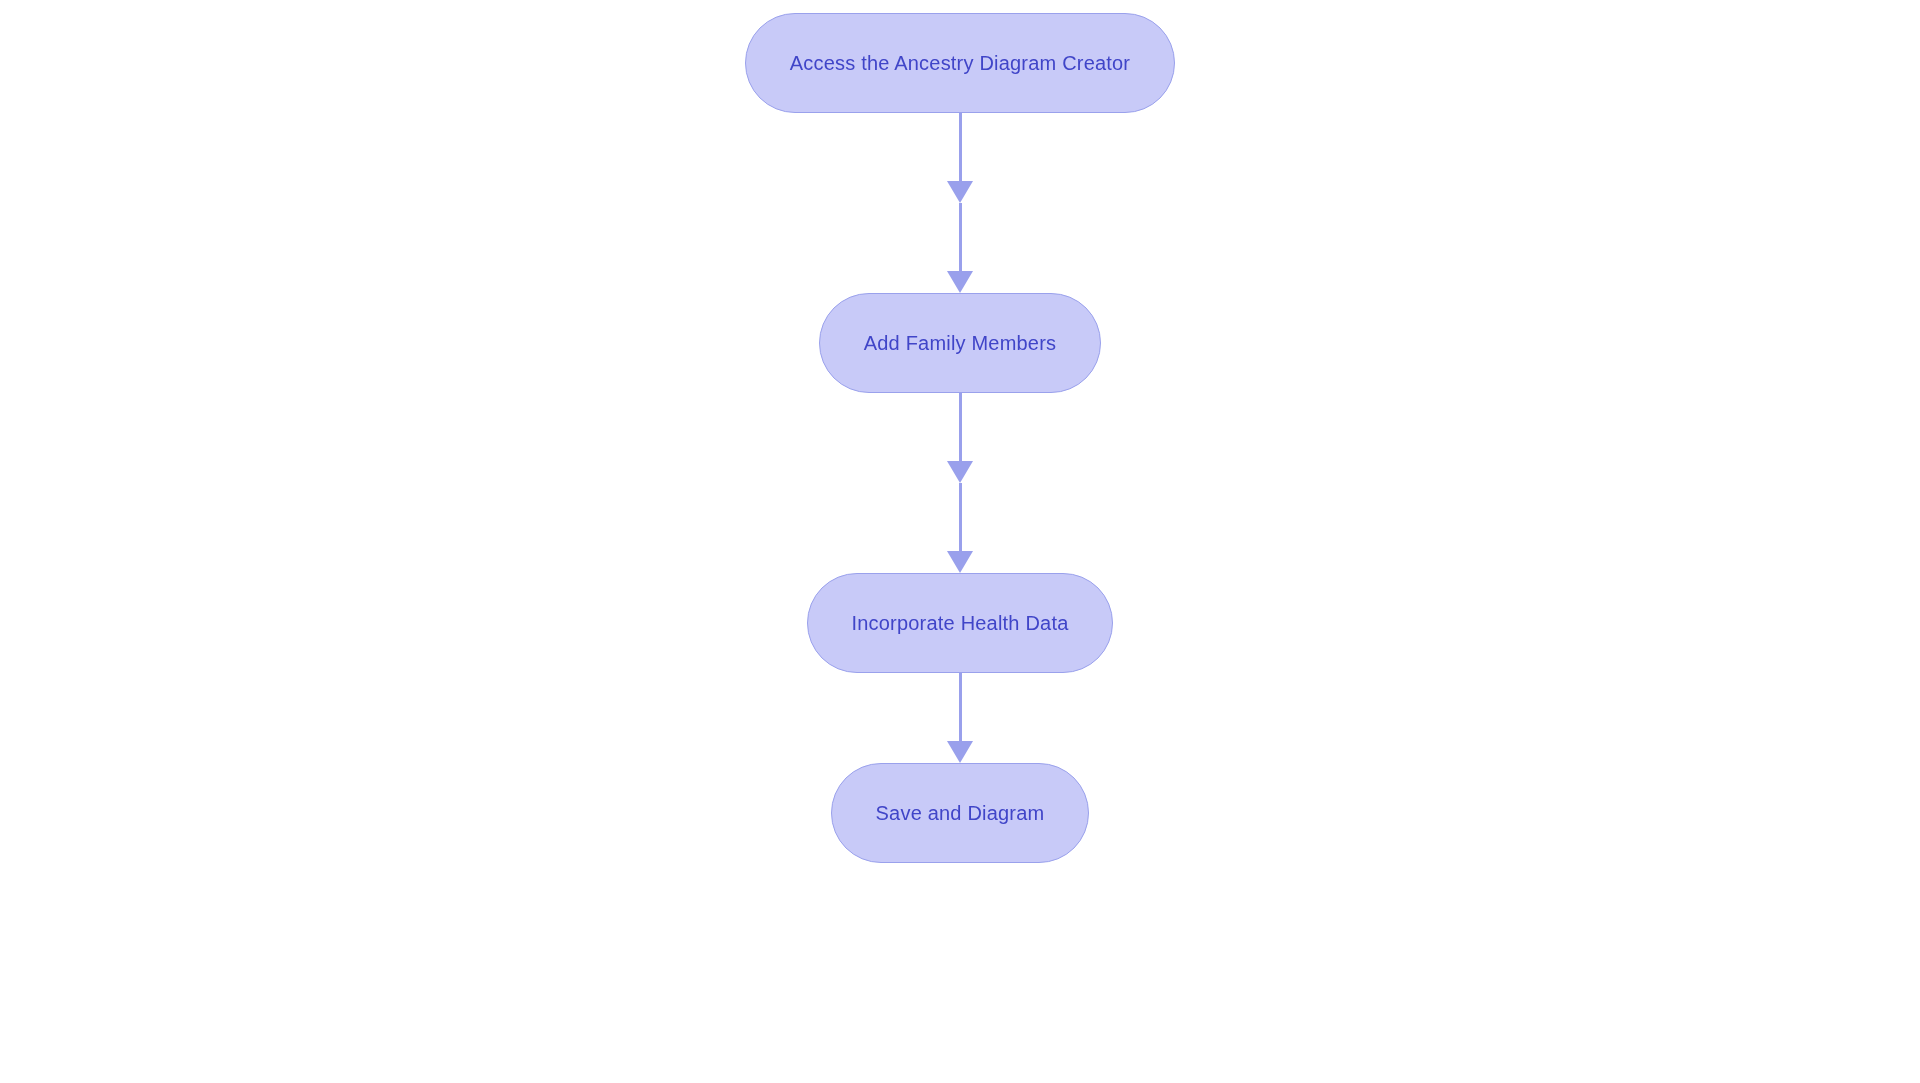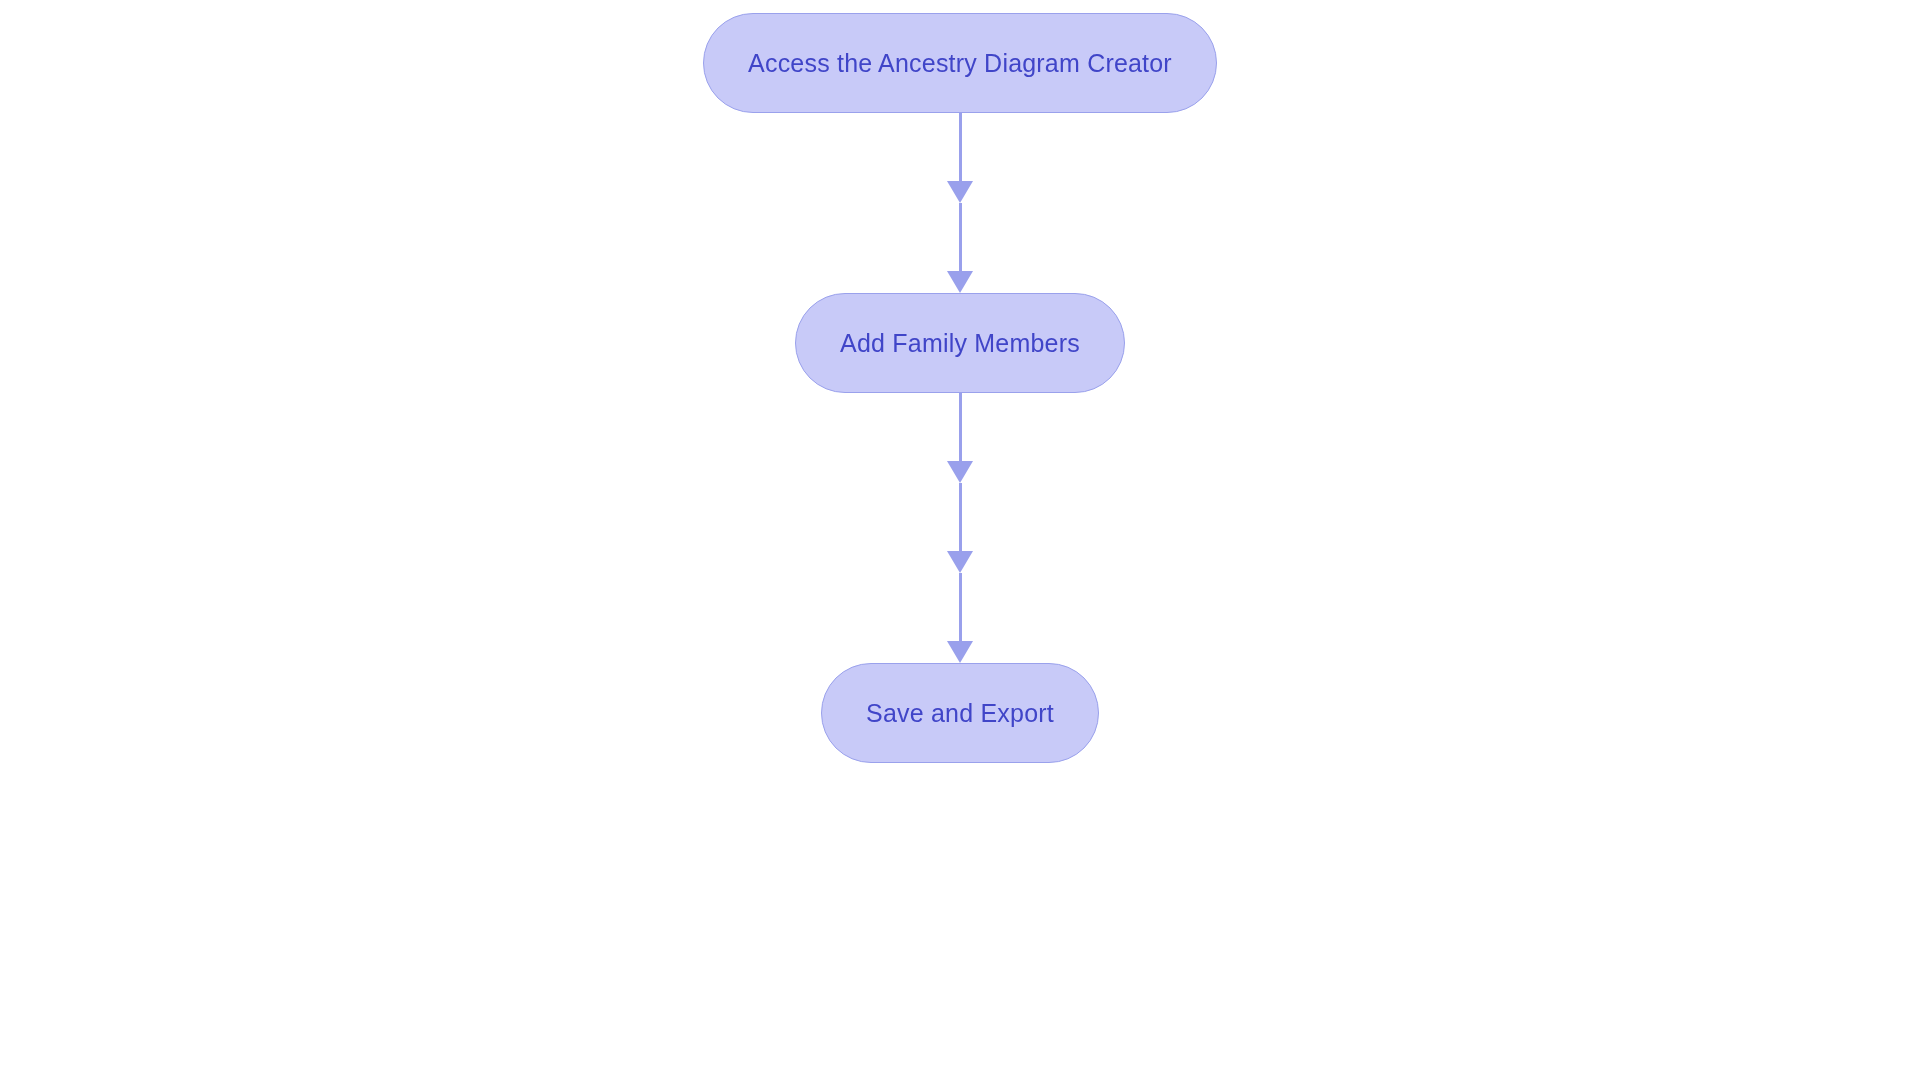--- a/index.html
+++ b/index.html
@@ -34,21 +34,21 @@
     min-height: 100px;
     padding: 0 44px;
     border-radius: 50px;
     background: var(--node-fill);
     border: 1.5px solid var(--node-border);
     display: flex;
     align-items: center;
     justify-content: center;
   }
   .node .label {
-    font-size: 25px;
+    font-size: 20px;
     letter-spacing: 0.2px;
     color: var(--node-text);
     white-space: nowrap;
   }
   .arrow {
     height: 90px;
     width: 28px;
     display: flex;
     flex-direction: column;
     align-items: center;
@@ -95,23 +95,26 @@
     <div class="shaft"></div>
     <div class="head"></div>
   </div>
 
 
   <div class="arrow">
     <div class="shaft"></div>
     <div class="head"></div>
   </div>
 
+  <div class="node">
+    <span class="label">Incorporate Health Data</span>
+  </div>
 
   <div class="arrow">
     <div class="shaft"></div>
     <div class="head"></div>
   </div>
 
   <div class="node">
-    <span class="label">Save and Export</span>
+    <span class="label">Save and Diagram</span>
   </div>
 
 </div>
 
 </body></html>

